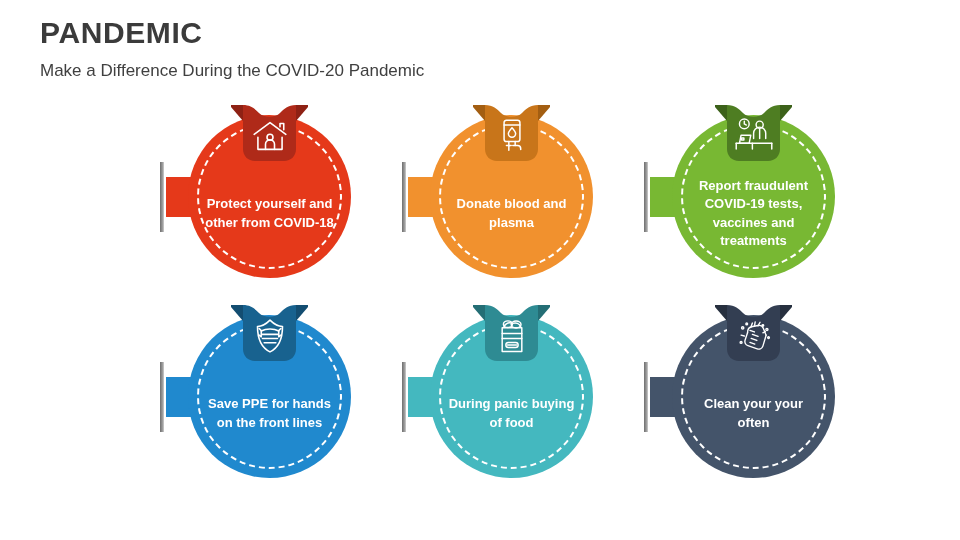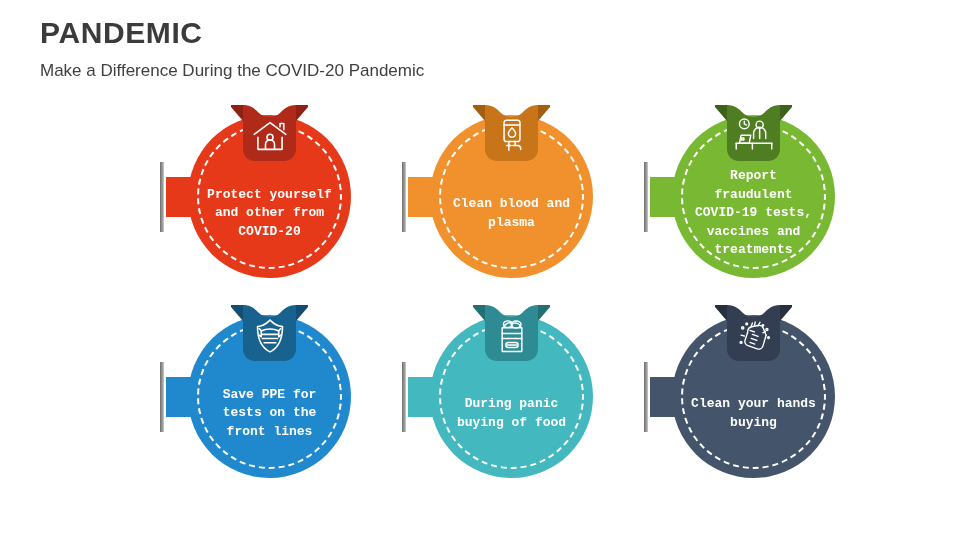--- a/index.html
+++ b/index.html
@@ -59,21 +59,21 @@
   .icon svg{display:block;}
 
   
   .label{
     position:absolute;left:58px;top:10px;width:163px;height:163px;
     display:flex;align-items:center;justify-content:center;
     z-index:5;box-sizing:border-box;padding:34px 16px 0 16px;
     text-align:center;color:#ffffff;font-size:13px;font-weight:bold;
     line-height:1.42;
   }
-  .label span{display:block;font-family:Liberation Mono, monospace;}
+  .label span{display:block;}
 </style>
 </head>
 <body style="background: rgb(255, 255, 255);">
 
 <div class="slide">
 
   <div class="header">
     <h1 class="title" style="color: rgb(59, 59, 59);">PANDEMIC</h1>
     <p class="subtitle" style="color: rgb(64, 64, 64);">Make a Difference During the COVID-20 Pandemic</p>
   </div>
@@ -98,21 +98,21 @@
         <div class="icon" style="left: 101px; top: 8px;">
     <svg width="40" height="40" viewBox="0 0 48 48" fill="none" stroke="#fff" stroke-width="1.9" stroke-linecap="round" stroke-linejoin="round">
       <path d="M5 22 L24 8 L43 22"></path>
       <path d="M36 13 L36 9 L40.5 9 L40.5 16.4"></path>
       <path d="M9.5 25.5 L9.5 40 L38.5 40 L38.5 25.5"></path>
       <circle cx="24" cy="25.5" r="3.6"></circle>
       <path d="M18.6 40 L18.6 34 a5.4 5.4 0 0 1 10.8 0 L29.4 40"></path>
     </svg>
         </div>
         <div class="label" style="color: rgb(255, 255, 255);">
-          <span>Protect yourself and other from COVID-20</span>
+          <span>Protect yourself and other from COVID-18</span>
         </div>
       </div>
       <div class="card" style="left: 372px; top: 0px;">
         <div class="tail">
           <div class="tail-cap"></div>
           <div class="tail-bar" style="background: rgb(241, 145, 46);"></div>
         </div>
         <div class="circle" style="background: rgb(241, 145, 46);">
           <div class="dashes" style="border-color: rgb(255, 255, 255);"></div>
         </div>
@@ -130,21 +130,21 @@
       <path d="M14 10 H34"></path>
       <path d="M24 13.5 c3.2 3.6 4.6 5.6 4.6 7.4 a4.6 4.6 0 0 1 -9.2 0 c0 -1.8 1.4 -3.8 4.6 -7.4 z"></path>
       <path d="M20 31 L20 36"></path>
       <path d="M28 31 L28 36"></path>
       <path d="M17 36 H23"></path>
       <path d="M25 36 H31 a4 4 0 0 1 4 4 v1"></path>
       <path d="M20 36.8 L20 42"></path>
     </svg>
         </div>
         <div class="label" style="color: rgb(255, 255, 255);">
-          <span>Clean blood and plasma</span>
+          <span>Donate blood and plasma</span>
         </div>
       </div>
       <div class="card" style="left: 614px; top: 0px;">
         <div class="tail">
           <div class="tail-cap"></div>
           <div class="tail-bar" style="background: rgb(120, 184, 51);"></div>
         </div>
         <div class="circle" style="background: rgb(120, 184, 51);">
           <div class="dashes" style="border-color: rgb(255, 255, 255);"></div>
         </div>
@@ -196,21 +196,21 @@
       <path d="M24 5 C18 11 12 12.5 9 12.5 C9 27 14 38 24 43 C34 38 39 27 39 12.5 C36 12.5 30 11 24 5 Z"></path>
       <path d="M13.5 18 C13.5 18 18 15.5 24 15.5 C30 15.5 34.5 18 34.5 18"></path>
       <path d="M14 22 H34"></path>
       <path d="M15 27 H33"></path>
       <path d="M17 32 H31"></path>
       <path d="M11 15 L13.5 17.5 L13.5 25 L11 23"></path>
       <path d="M37 15 L34.5 17.5 L34.5 25 L37 23"></path>
     </svg>
         </div>
         <div class="label" style="color: rgb(255, 255, 255);">
-          <span>Save PPE for tests on the front lines</span>
+          <span>Save PPE for hands on the front lines</span>
         </div>
       </div>
       <div class="card" style="left: 372px; top: 200px;">
         <div class="tail">
           <div class="tail-cap"></div>
           <div class="tail-bar" style="background: rgb(68, 184, 191);"></div>
         </div>
         <div class="circle" style="background: rgb(68, 184, 191);">
           <div class="dashes" style="border-color: rgb(255, 255, 255);"></div>
         </div>
@@ -270,18 +270,18 @@
       <path d="M14 24 L10 23"></path>
       <circle cx="12" cy="14" r="1.4"></circle>
       <circle cx="17" cy="9" r="1.1"></circle>
       <circle cx="42" cy="16" r="1.3"></circle>
       <circle cx="44" cy="26" r="1.1"></circle>
       <circle cx="10" cy="32" r="1.2"></circle>
       <circle cx="37" cy="11" r="1"></circle>
     </svg>
         </div>
         <div class="label" style="color: rgb(255, 255, 255);">
-          <span>Clean your hands buying</span>
+          <span>Clean your your often</span>
         </div>
       </div>
     </div>
 
 </div>
 
 </body></html>

